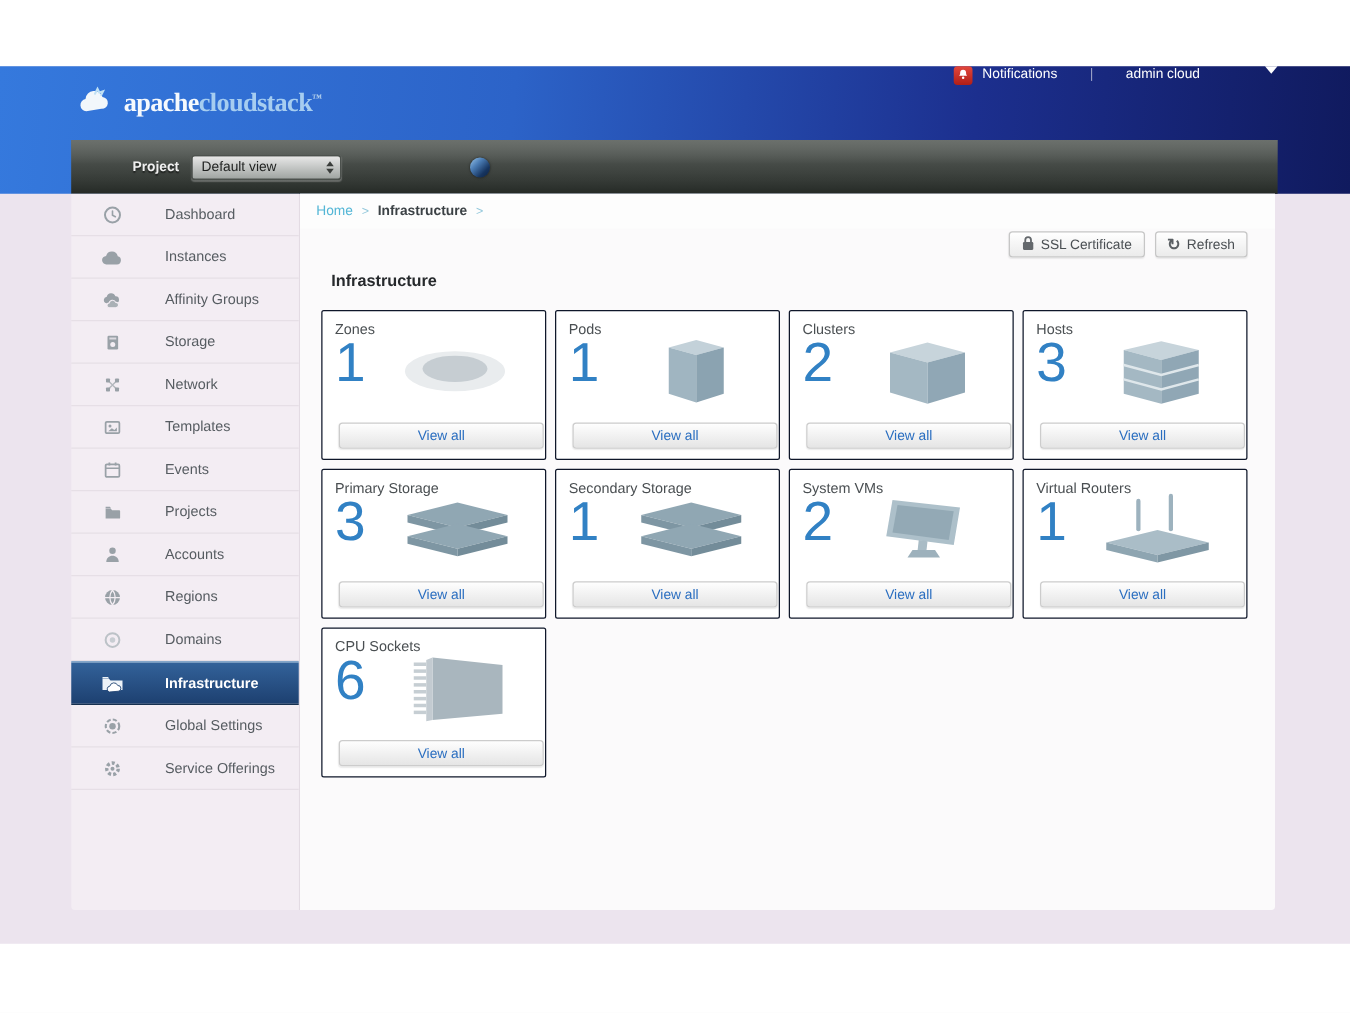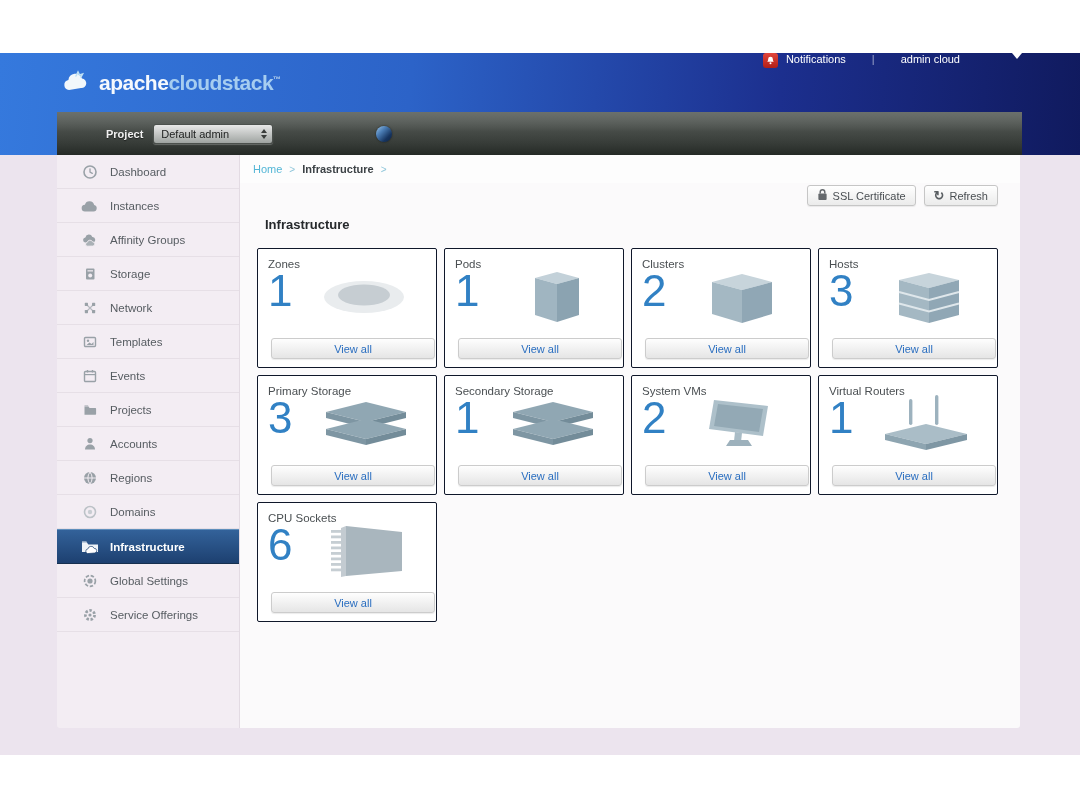--- a/index.html
+++ b/index.html
@@ -21,21 +21,21 @@
   
   .header-band {
     position: absolute; top: 0; left: 0;
     width: 1080px; height: 102px;
     background: linear-gradient(95deg, #3579dd 0%, #2c63c8 38%, #1c2f8e 72%, #101a5e 100%);
   }
   .brand {
     position: absolute; top: 0; left: 62px; height: 59px;
     display: flex; align-items: center; gap: 7px;
   }
-  .brand-text { font-size: 21px; font-weight: bold; letter-spacing: -0.5px; }
+  .brand-text { font-size: 21px; font-weight: bold; letter-spacing: -0.5px; font-family: Liberation Serif, serif; }
   .brand-word1 { color: #f5f9fd; }
   .brand-word2 { color: #a6cdf0; }
   .brand-tm { color: #bcd6ee; font-size: 8px; vertical-align: super; }
 
   .header-right {
     position: absolute; top: 0; right: 58px; height: 50px;
     display: flex; align-items: flex-start;
     color: #ffffff; font-size: 11px;
   }
   .notif-badge {
@@ -88,21 +88,21 @@
   }
   .side-item {
     height: 34px; display: flex; align-items: center;
     border-bottom: 1px solid #e6dfe6;
     cursor: default;
   }
   .side-icon {
     width: 20px; margin-left: 23px;
     display: flex; align-items: center; justify-content: center;
   }
-  .side-label { margin-left: 10px; font-size: 11.5px; color: #565c61; }
+  .side-label { margin-left: 32px; font-size: 11.5px; color: #565c61; }
   .side-item.selected {
     background: linear-gradient(#33629a, #1d4070);
     border-top: 1px solid #5f8fbc; border-bottom: 1px solid #16304f;
     height: 35px;
   }
   .side-item.selected .side-label { color: #ffffff; font-weight: bold; }
 
   
   .main {
     position: absolute; top: 102px; left: 240px;
@@ -193,21 +193,21 @@
       </span>
       <span>Notifications</span>
       <span class="header-divider">|</span>
       <span>admin cloud</span>
       <span class="user-caret"></span>
     </div>
 
     <div class="project-bar">
       <span class="project-label">Project</span>
       <div class="view-select">
-        <span>Default admin</span>
+        <span>Default view</span>
         <span class="select-stepper">
             <i class="up"></i>
             <i class="down"></i>
           </span>
       </div>
       <div class="spinner"></div>
     </div>
   </div>
 
   <div class="sidebar">

